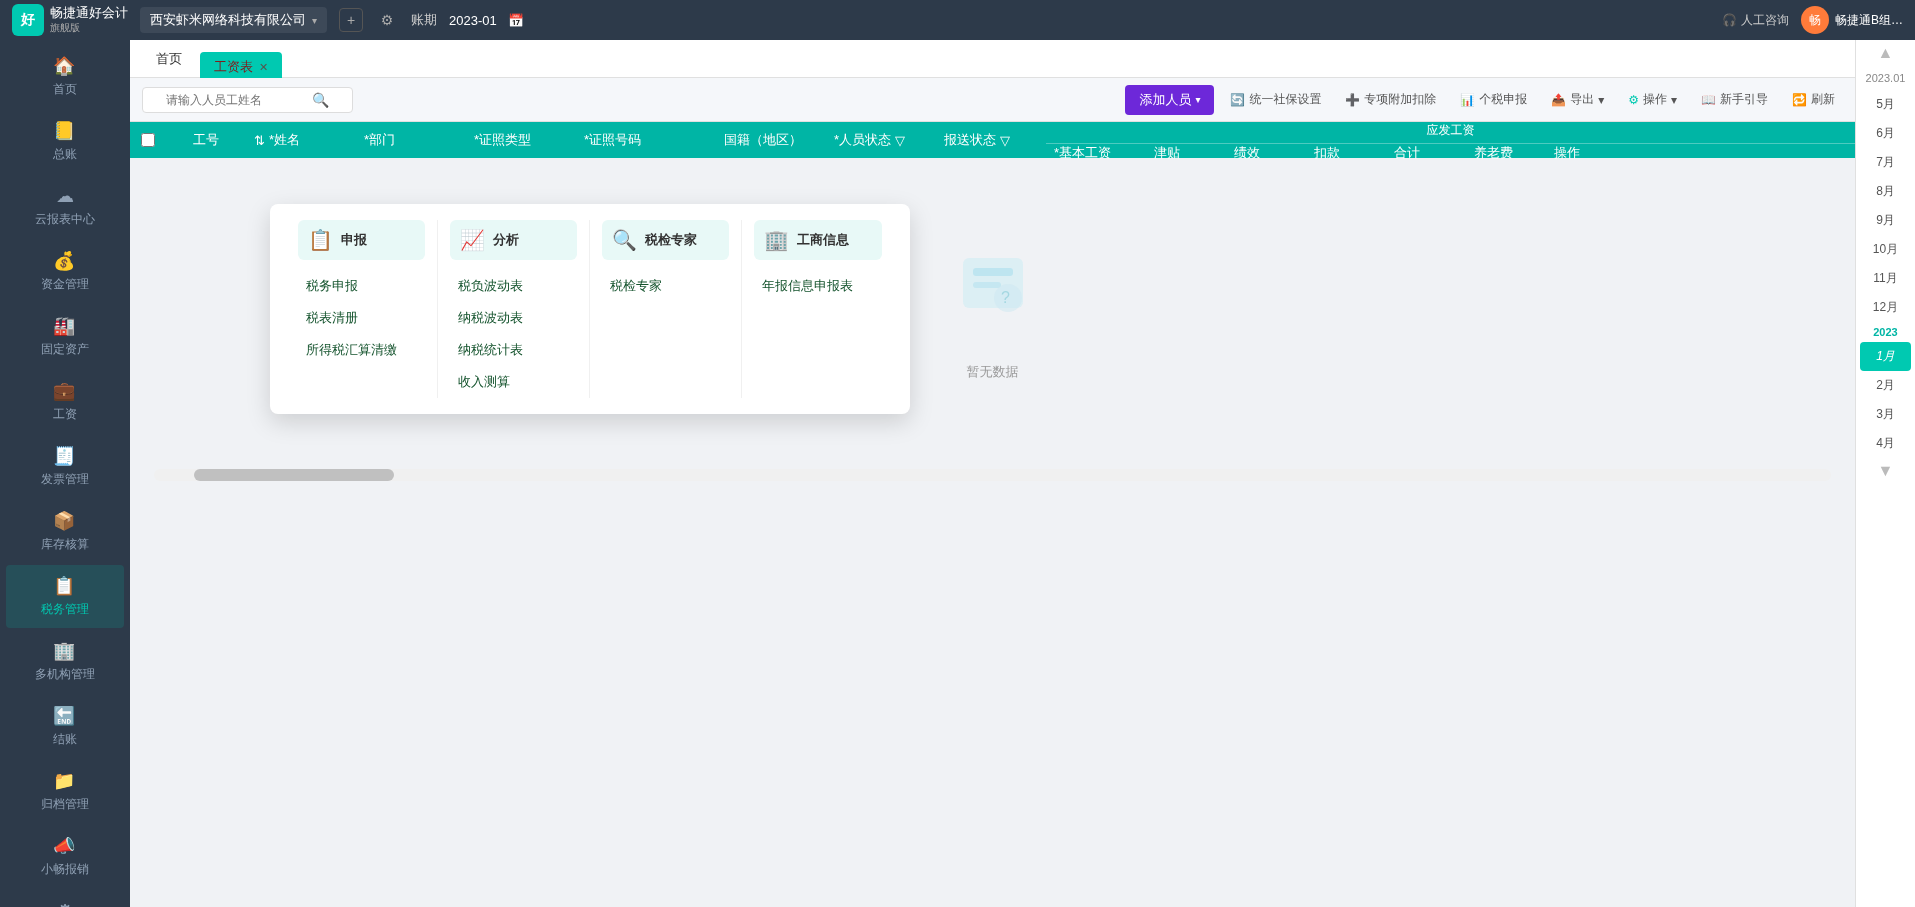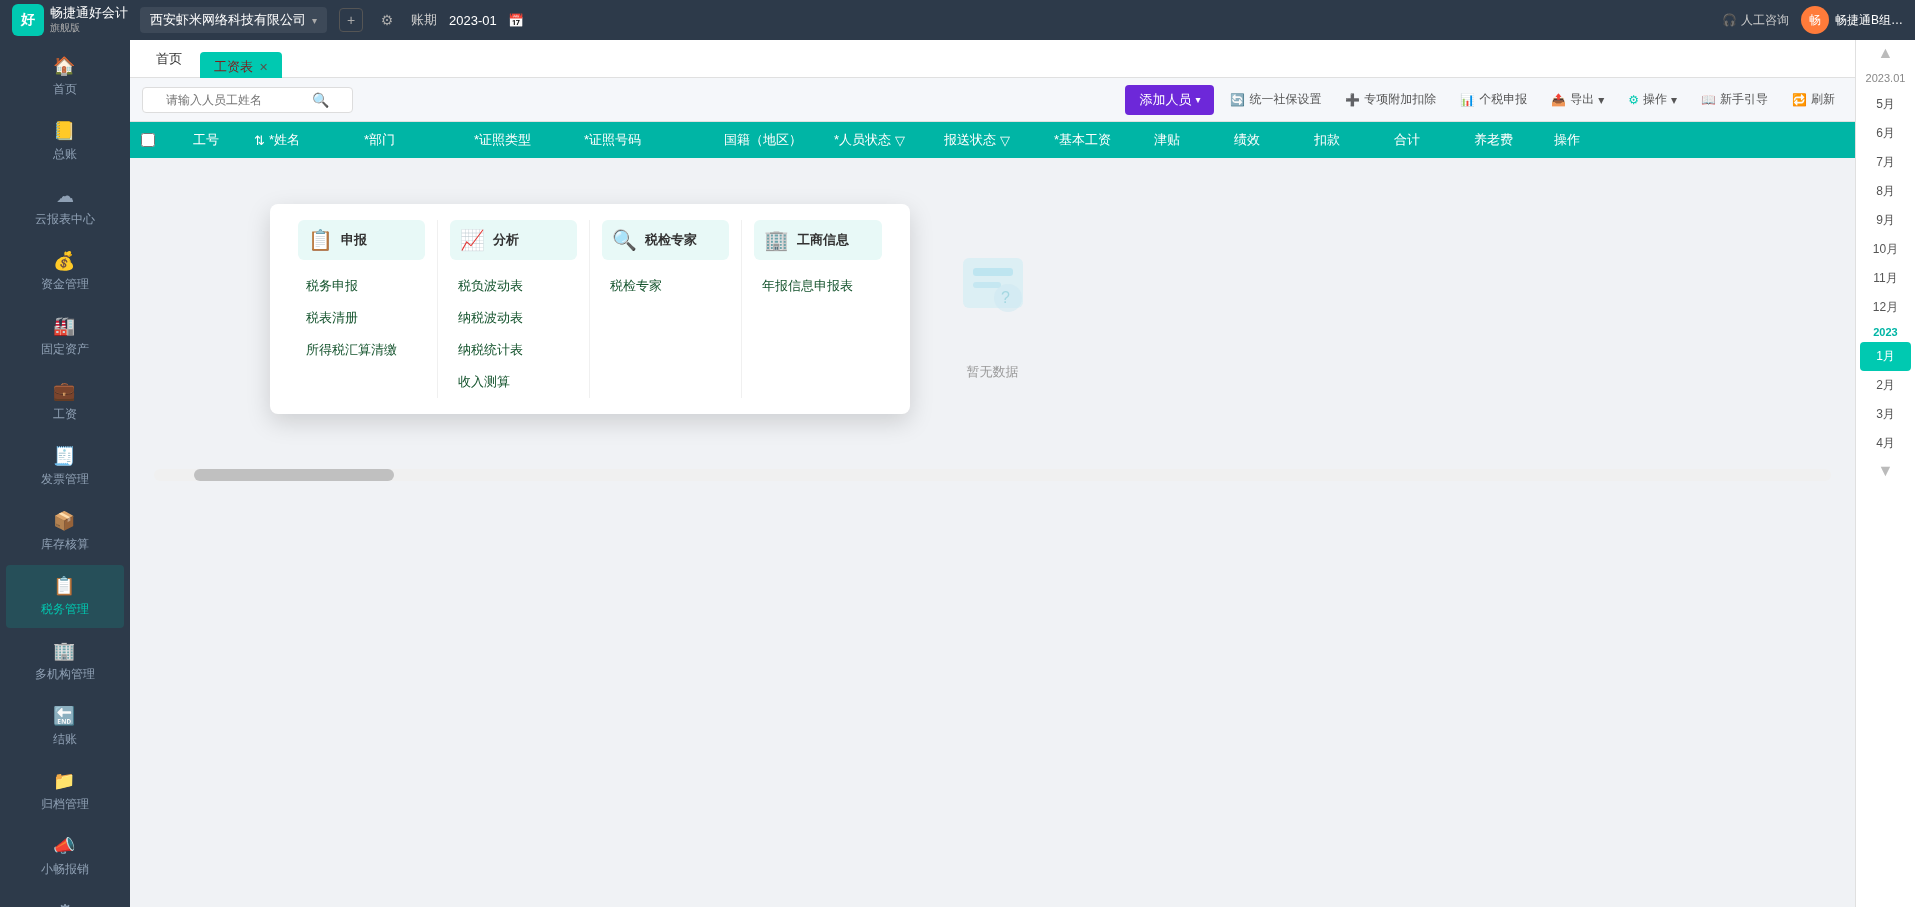--- a/index.html
+++ b/index.html
@@ -237,20 +237,21 @@
       font-size: 12px;
       color: #555;
       cursor: pointer;
     }
     .cal-month.active {
       background: #00c9b1;
       color: #fff;
       border-radius: 4px;
       margin: 0 4px;
       width: calc(100% - 8px);
+      font-style: italic;
     }
     .cal-year-current { font-size: 11px; color: #00b5a5; font-weight: bold; padding: 4px; }
 
     
     .cal-nav {
       cursor: pointer; color: #bbb; font-size: 16px; padding: 4px;
     }
 
     
     .scroll-track {
@@ -457,20 +458,21 @@
           <div class="th-cell" style="width:110px;">
             <span>*人员状态</span>
             <span>▽</span>
           </div>
           <div class="th-cell" style="width:110px;">
             <span>报送状态</span>
             <span>▽</span>
           </div>
 
           <div style="display:flex;flex-direction:column;flex:1;">
+            <div style="text-align:center;border-bottom:1px solid rgba(255,255,255,0.3);padding:4px 0;font-size:12px;">应发工资</div>
             <div style="display:flex;">
               <div class="th-cell" style="width:100px;">*基本工资</div>
               <div class="th-cell" style="width:80px;">津贴</div>
               <div class="th-cell" style="width:80px;">绩效</div>
               <div class="th-cell" style="width:80px;">扣款</div>
               <div class="th-cell" style="width:80px;">合计</div>
               <div class="th-cell" style="width:80px;">养老费</div>
               <div class="th-cell" style="width:60px;">操作</div>
             </div>
           </div>

